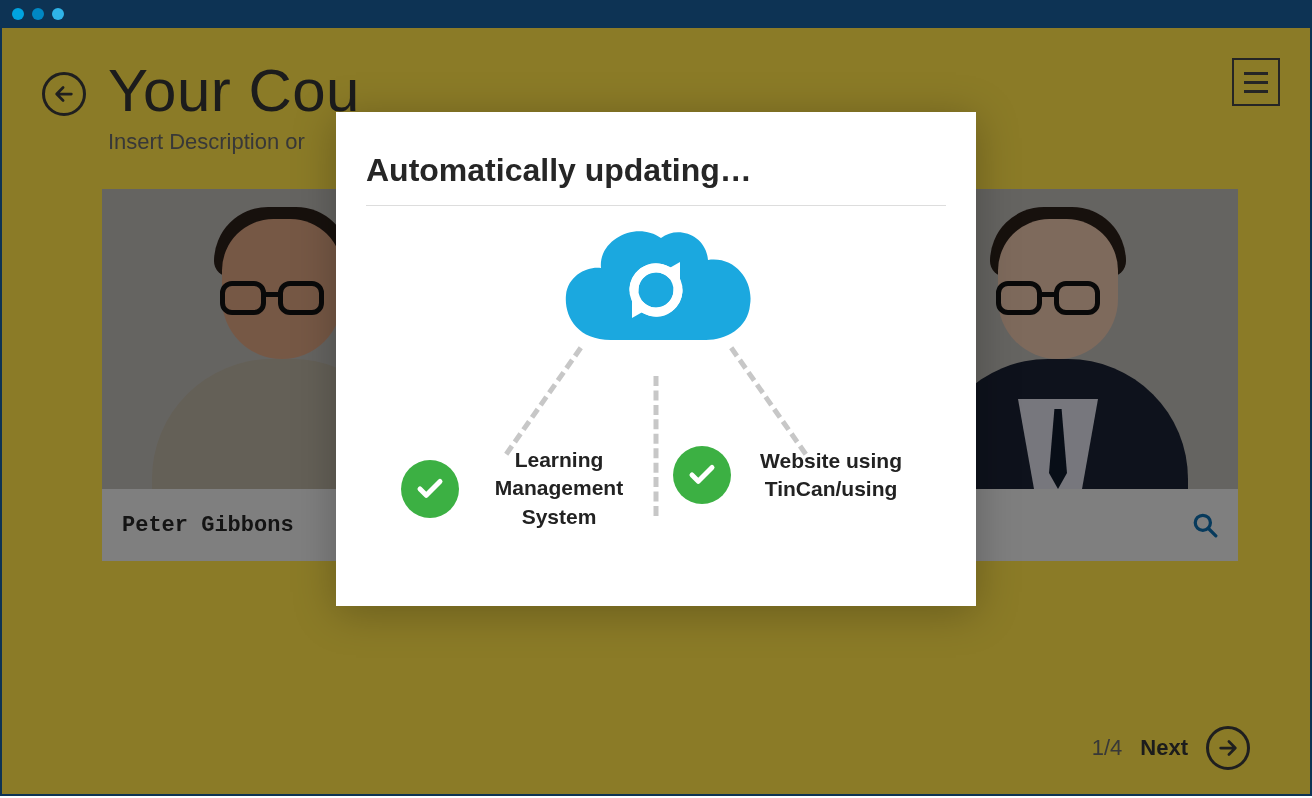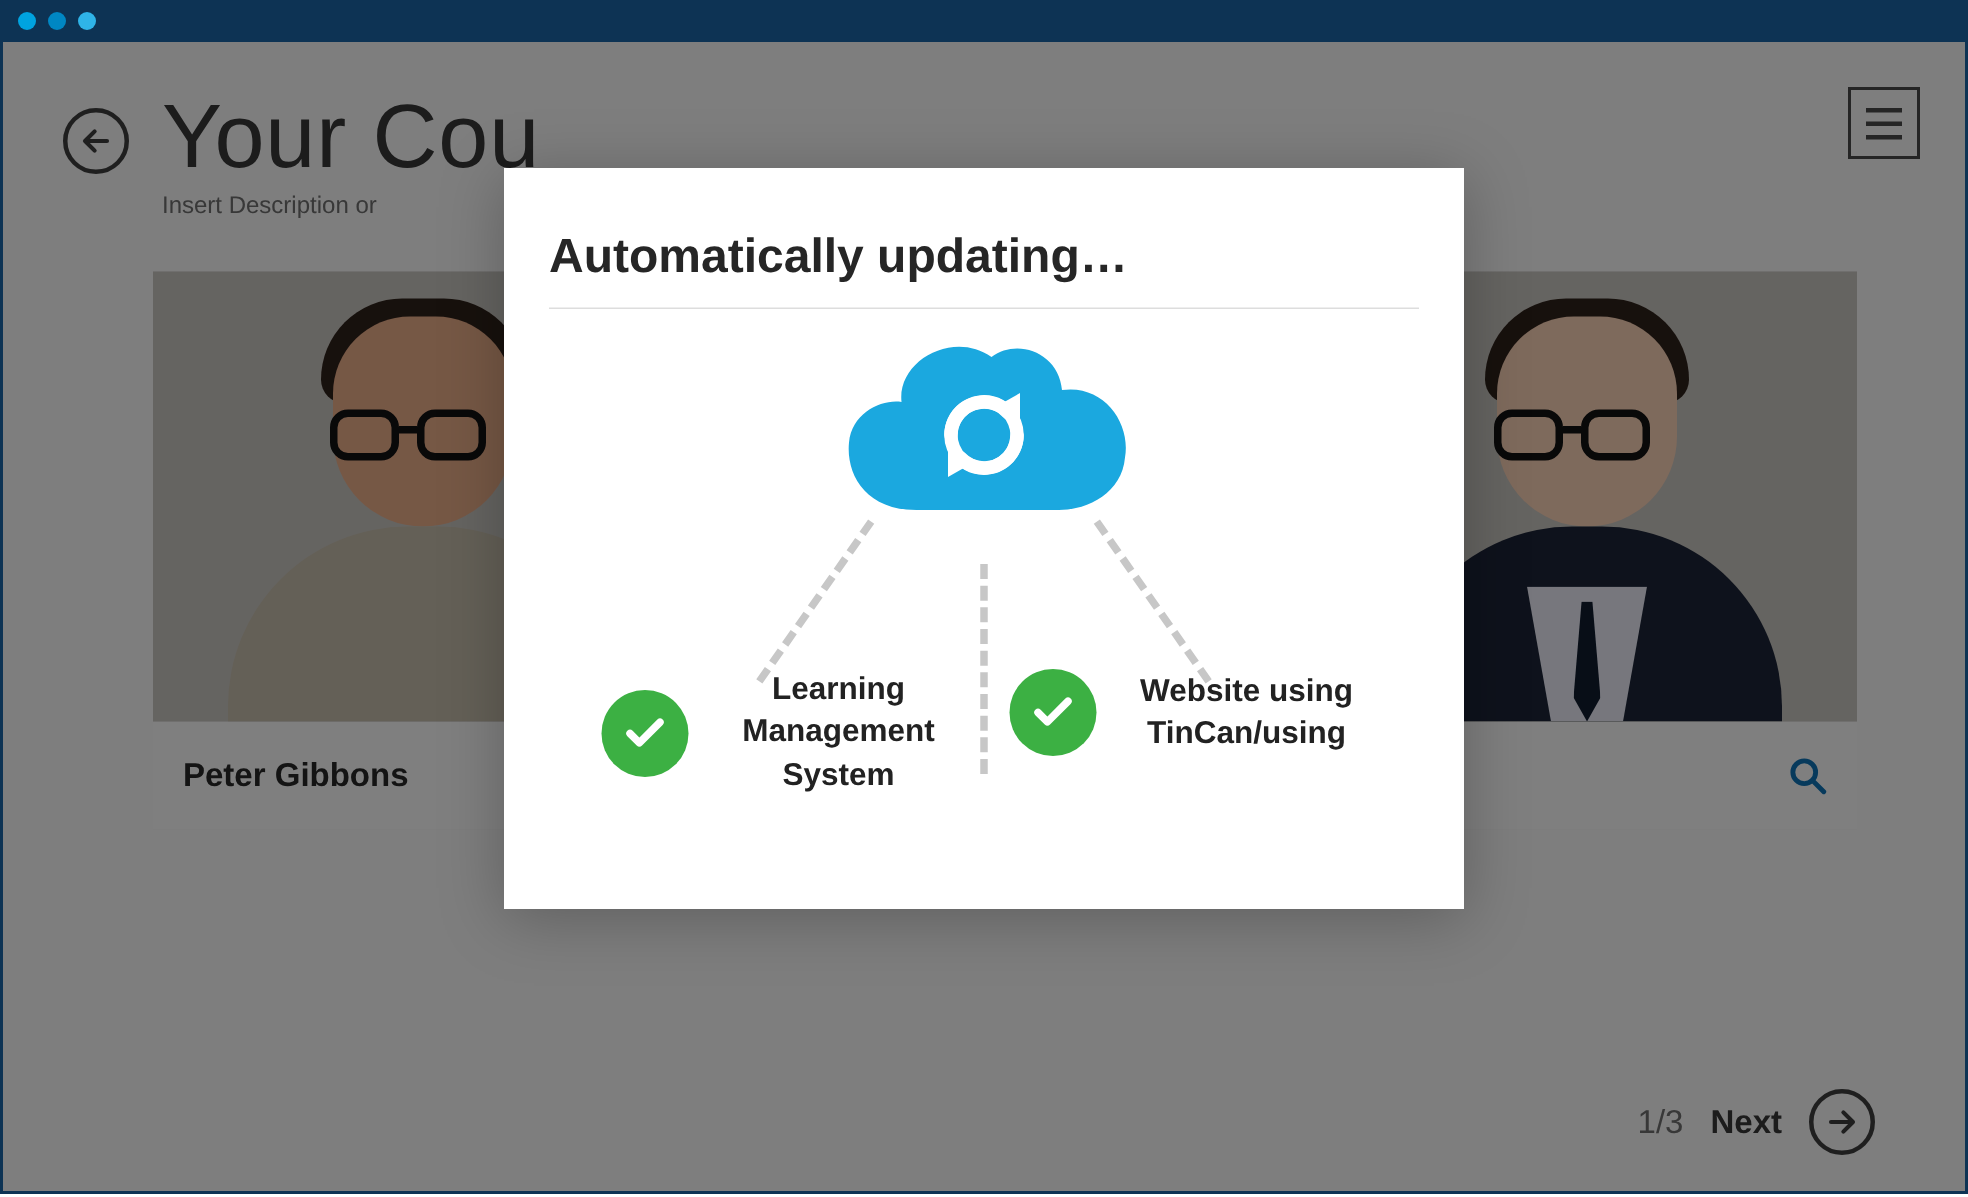--- a/index.html
+++ b/index.html
@@ -23,21 +23,21 @@
 }
 .dot1 { background: #00a3e0; }
 .dot2 { background: #0087c3; }
 .dot3 { background: #2fb4e8; }
 
 .app-frame {
   position: relative;
   border: 2px solid #0d3354;
   border-top: none;
   height: 768px;
-  background: #e5e5e5;
+  background: #fde047;
 }
 
 .dim-overlay {
   position: absolute;
   inset: 0;
   background: rgba(0,0,0,0.45);
   z-index: 5;
 }
 
 .content {
@@ -73,36 +73,37 @@
   display:flex;align-items:center;justify-content:center;
   margin-top: 16px;
 }
 .title-block h1 {
   font-size: 60px;
   font-weight: 300;
   color: #333;
   letter-spacing: 0.5px;
 }
 .title-block p {
-  font-size: 16px;
+  font-size: 22px;
   color: #666;
   margin-top: 4px;
 }
 
 .cards {
   display: flex;
   gap: 28px;
   margin-top: 34px;
   padding: 0 60px;
 }
 .card {
   flex: 0 0 360px;
   background: #d9d9d9;
   display: flex;
   flex-direction: column;
+  font-family: Liberation Mono, monospace;
 }
 .card-img {
   height: 300px;
   background: #b9b6b1;
   display:flex;align-items:flex-end;justify-content:center;
   overflow:hidden;
   position:relative;
 }
 .card-footer {
   background: #e8e8e8;
@@ -327,21 +328,21 @@
           <span class="spacer"></span>
           <svg class="magnify" viewBox="0 0 24 24">
             <circle cx="10" cy="10" r="7" stroke="#0d6aa8" stroke-width="3" fill="none"></circle>
             <line x1="15" y1="15" x2="22" y2="22" stroke="#0d6aa8" stroke-width="3" stroke-linecap="round"></line>
           </svg>
         </div>
       </div>
     </div>
 
     <div class="pager">
-      <span class="count">1/3</span>
+      <span class="count">1/4</span>
       <span class="next-label">Next</span>
       <div class="next-btn">
         <svg width="22" height="22" viewBox="0 0 24 24">
           <path d="M4 12h15M13 5l7 7-7 7" stroke="#3a3a3a" stroke-width="3" fill="none" stroke-linecap="round" stroke-linejoin="round"></path>
         </svg>
       </div>
     </div>
 
   </div>
 

